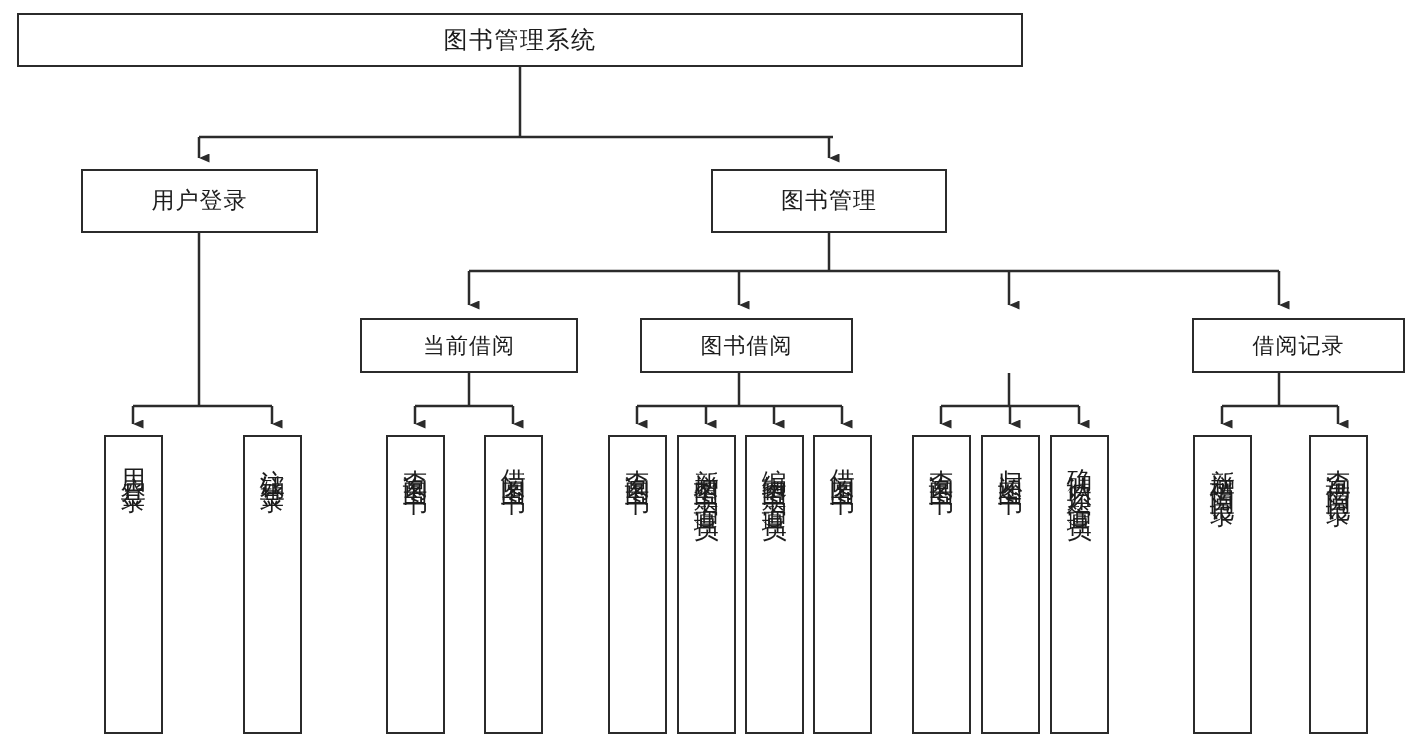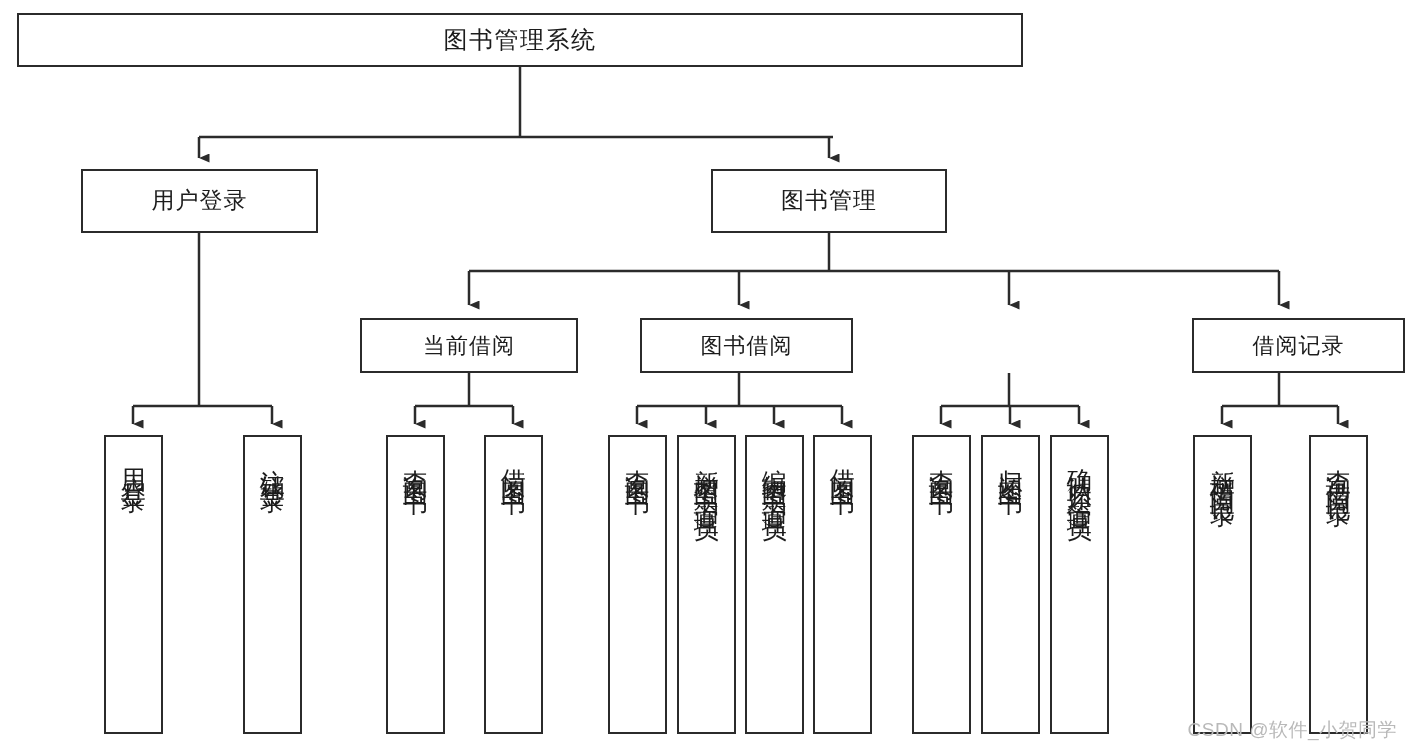--- a/index.html
+++ b/index.html
@@ -174,14 +174,13 @@
     <span class="lbl">确认归还（管理员）</span>
   </div>
 
   <div class="node v" style="left:1193px;top:435px;width:59px;height:299px;">
     <span class="lbl">新增借阅记录</span>
   </div>
   <div class="node v" style="left:1309px;top:435px;width:59px;height:299px;">
     <span class="lbl">查询借阅记录</span>
   </div>
 
-  <div class="watermark">CSDN @软件_小贺同学</div>
 </div>
 
 </body></html>

